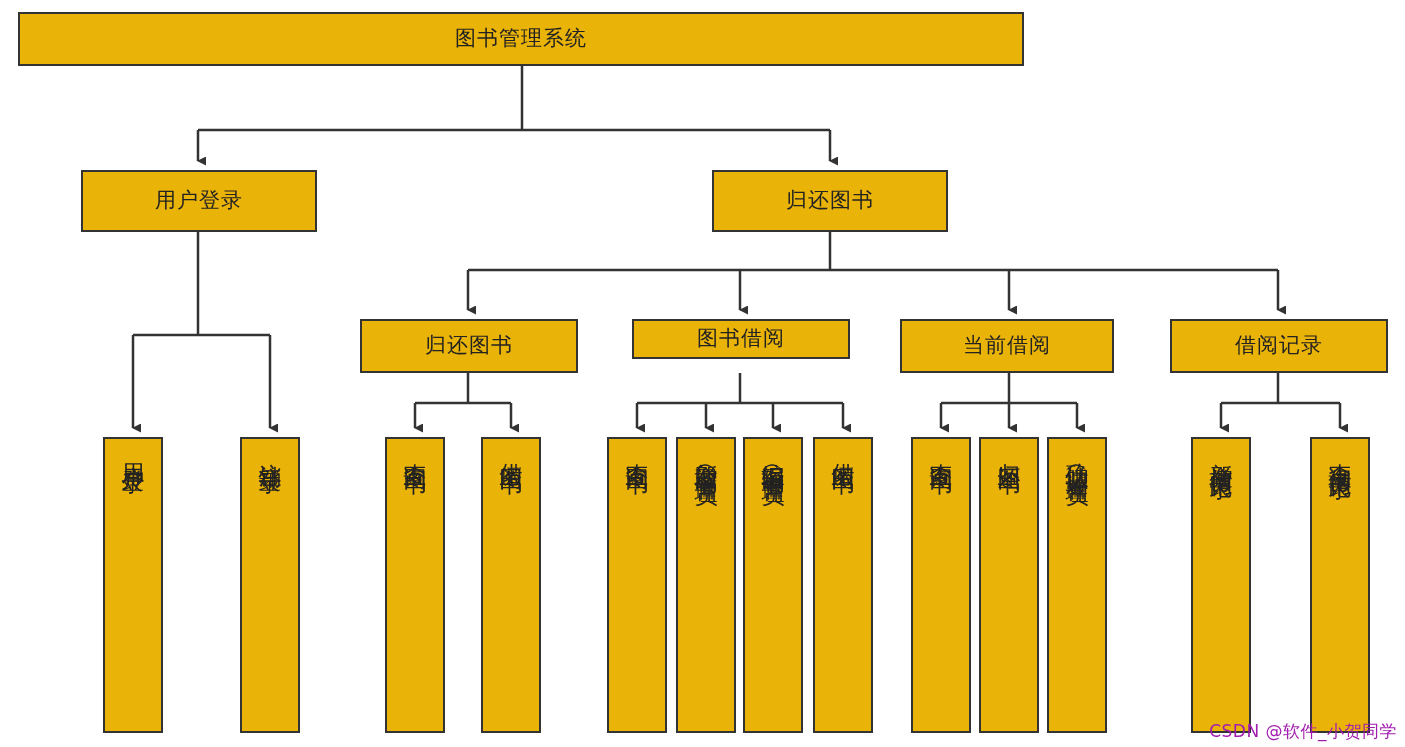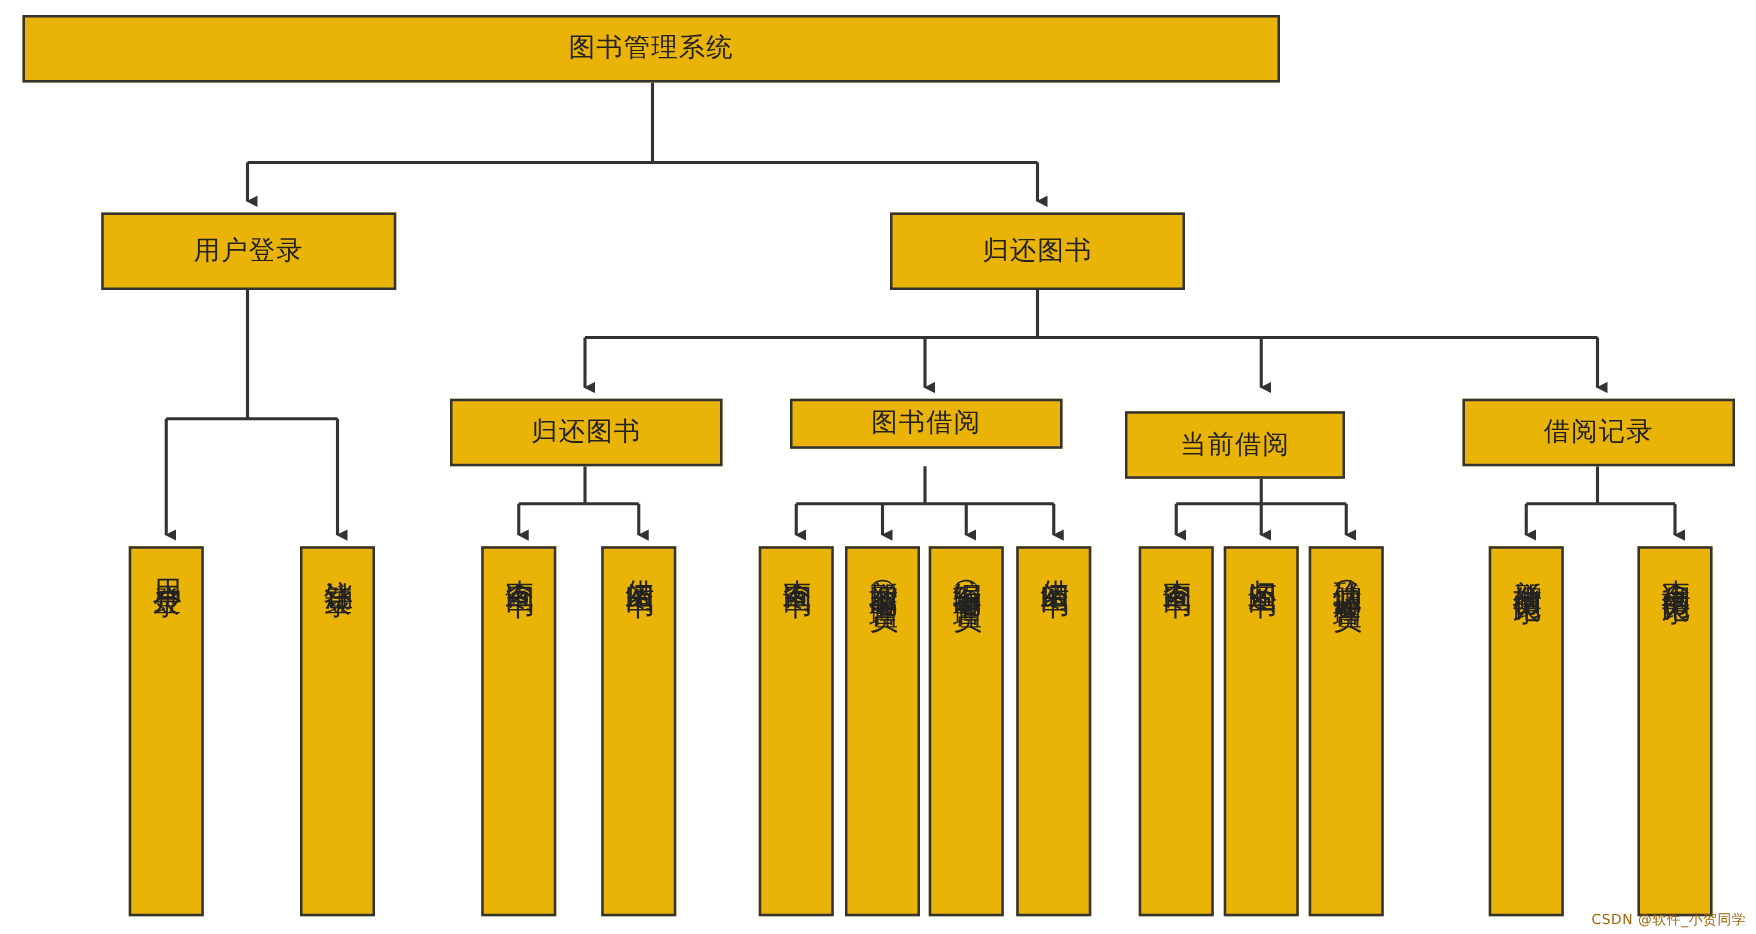--- a/index.html
+++ b/index.html
@@ -58,22 +58,22 @@
     text-orientation: upright;
     font-size: 23px;
     line-height: 1.08;
     letter-spacing: 3px;
     white-space: nowrap;
   }
   .watermark {
     position: absolute;
     right: 8px;
     bottom: 4px;
-    font-size: 11px;
-    color: #a16207;
+    font-size: 17px;
+    color: #a21caf;
     white-space: nowrap;
     letter-spacing: 0.5px;
     margin-top: 24px;
   }
 </style>
 </head>
 <body>
 
 <div id="canvas">
 
@@ -137,21 +137,21 @@
   <div class="node horiz" style="left:712px; top:170px; width:236px; height:62px;">
     <span class="label">归还图书</span>
   </div>
 
   <div class="node horiz" style="left:360px; top:319px; width:218px; height:54px;">
     <span class="label">归还图书</span>
   </div>
   <div class="node horiz" style="left:632px; top:319px; width:218px; height:40px;">
     <span class="label">图书借阅</span>
   </div>
-  <div class="node horiz" style="left:900px; top:329px; width:176px; height:54px;">
+  <div class="node horiz" style="left:900px; top:319px; width:214px; height:54px;">
     <span class="label">当前借阅</span>
   </div>
   <div class="node horiz" style="left:1170px; top:319px; width:218px; height:54px;">
     <span class="label">借阅记录</span>
   </div>
 
   <div class="node vert" style="left:103px; top:437px; width:60px; height:296px;">
     <span class="label">用户登录</span>
   </div>
   <div class="node vert" style="left:240px; top:437px; width:60px; height:296px;">

